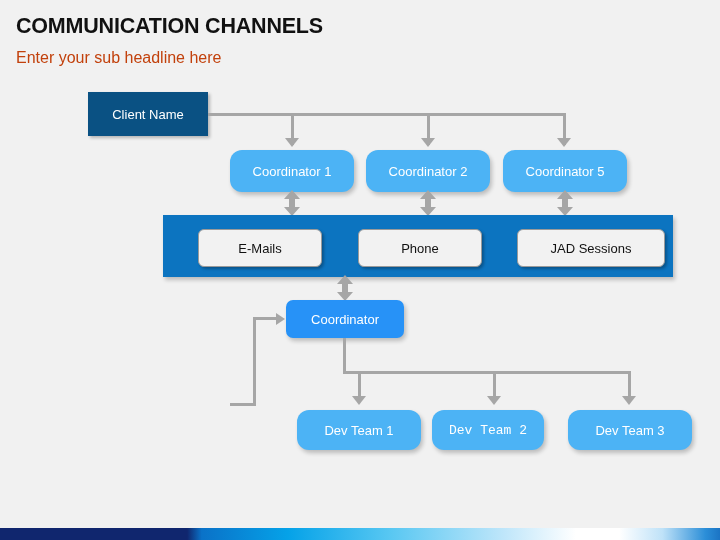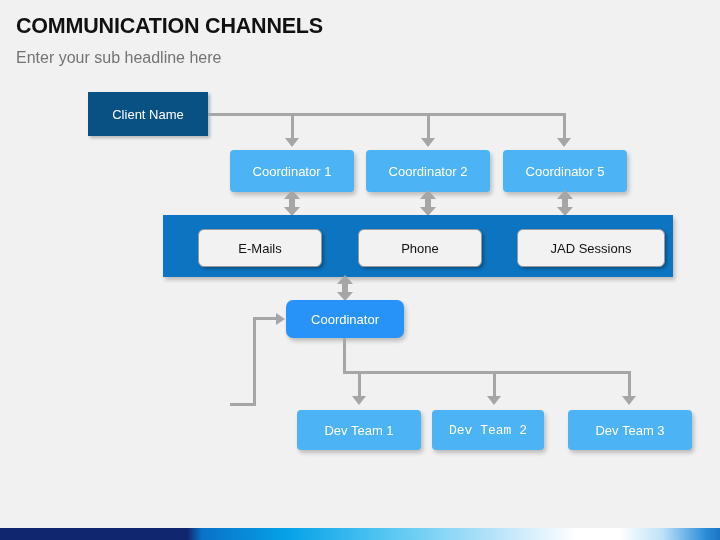--- a/index.html
+++ b/index.html
@@ -30,21 +30,21 @@
     letter-spacing: -0.2px;
     color: #111111;
     white-space: nowrap;
   }
   .subtitle {
     position: absolute;
     left: 16px;
     top: 49px;
     font-size: 16px;
     font-weight: normal;
-    color: #737373;
+    color: #c2410c;
     white-space: nowrap;
     text-align: right;
   }
 
   
   .node {
     position: absolute;
     display: flex;
     align-items: center;
     justify-content: center;
@@ -53,21 +53,21 @@
     font-size: 13px;
     box-sizing: border-box;
   }
   .node-dark {
     background: #0a5183;
     border-radius: 0;
     box-shadow: 2px 2px 3px rgba(0,0,0,0.25);
   }
   .node-light {
     background: #4cb3f5;
-    border-radius: 4px;
+    border-radius: 12px;
     box-shadow: 2px 3px 4px rgba(0,0,0,0.22);
   }
   .node-bright {
     background: #2792f7;
     border-radius: 7px;
     box-shadow: 2px 3px 4px rgba(0,0,0,0.22);
   }
 
   
   .band {

